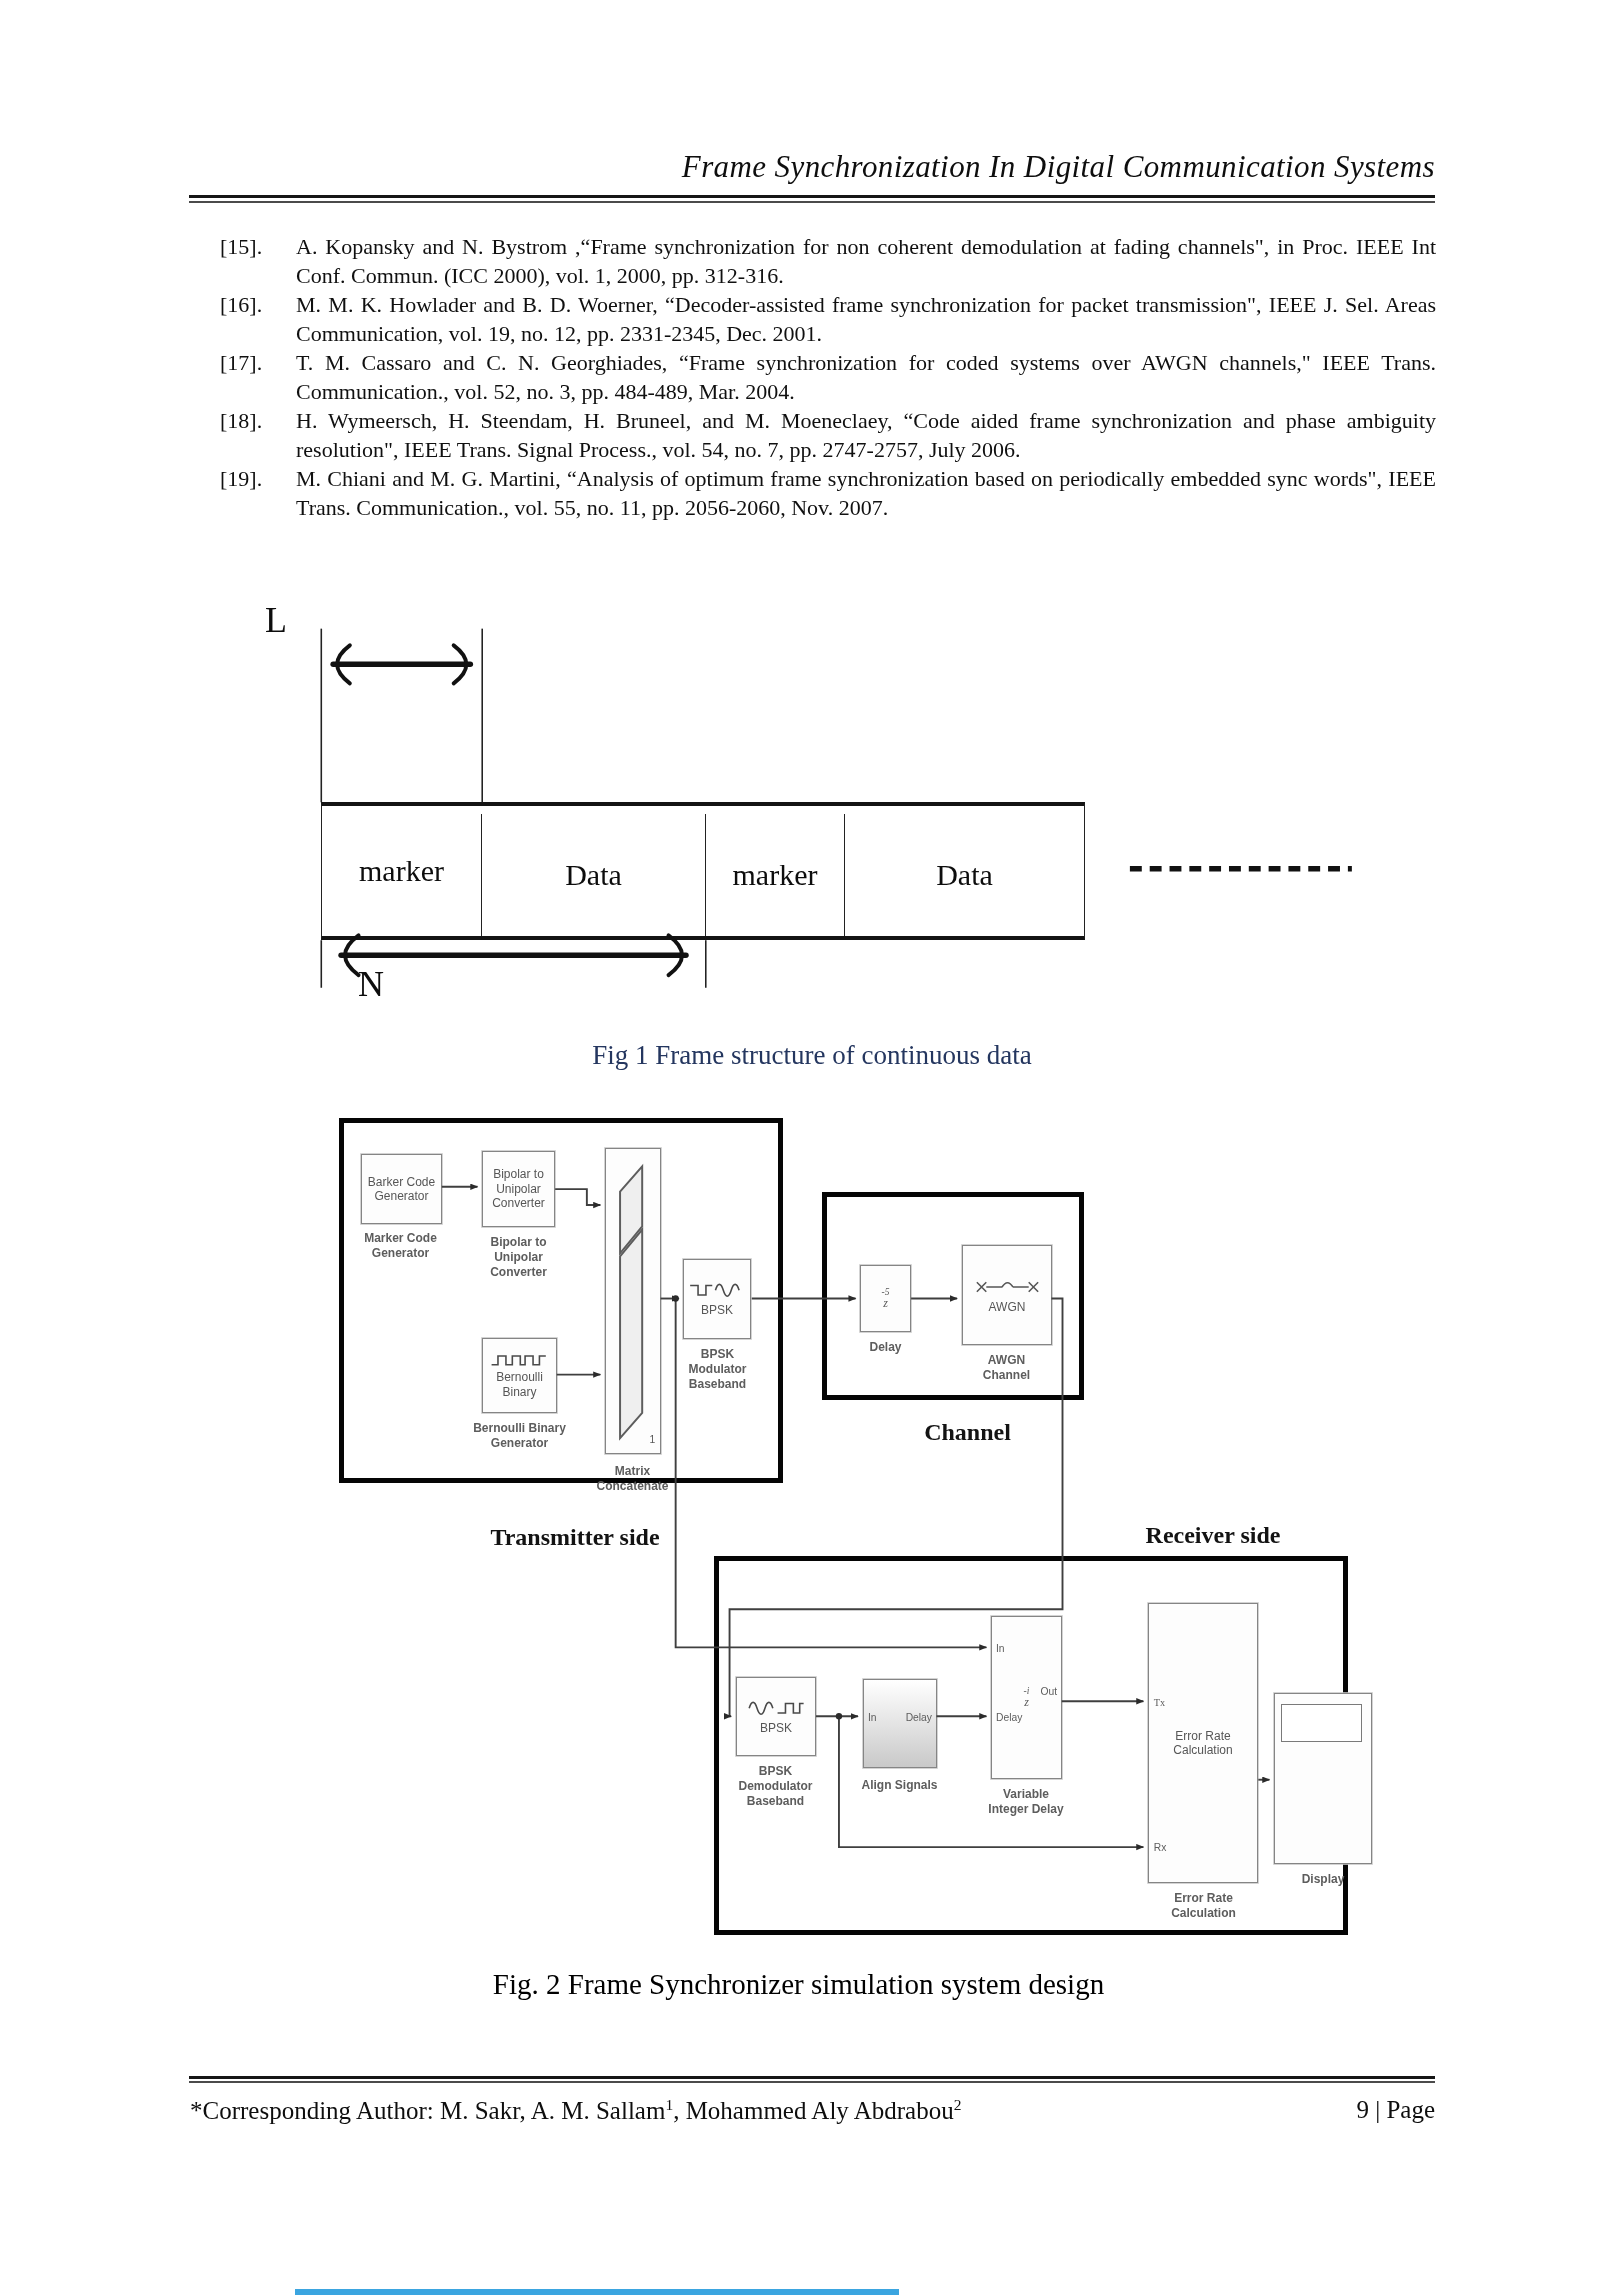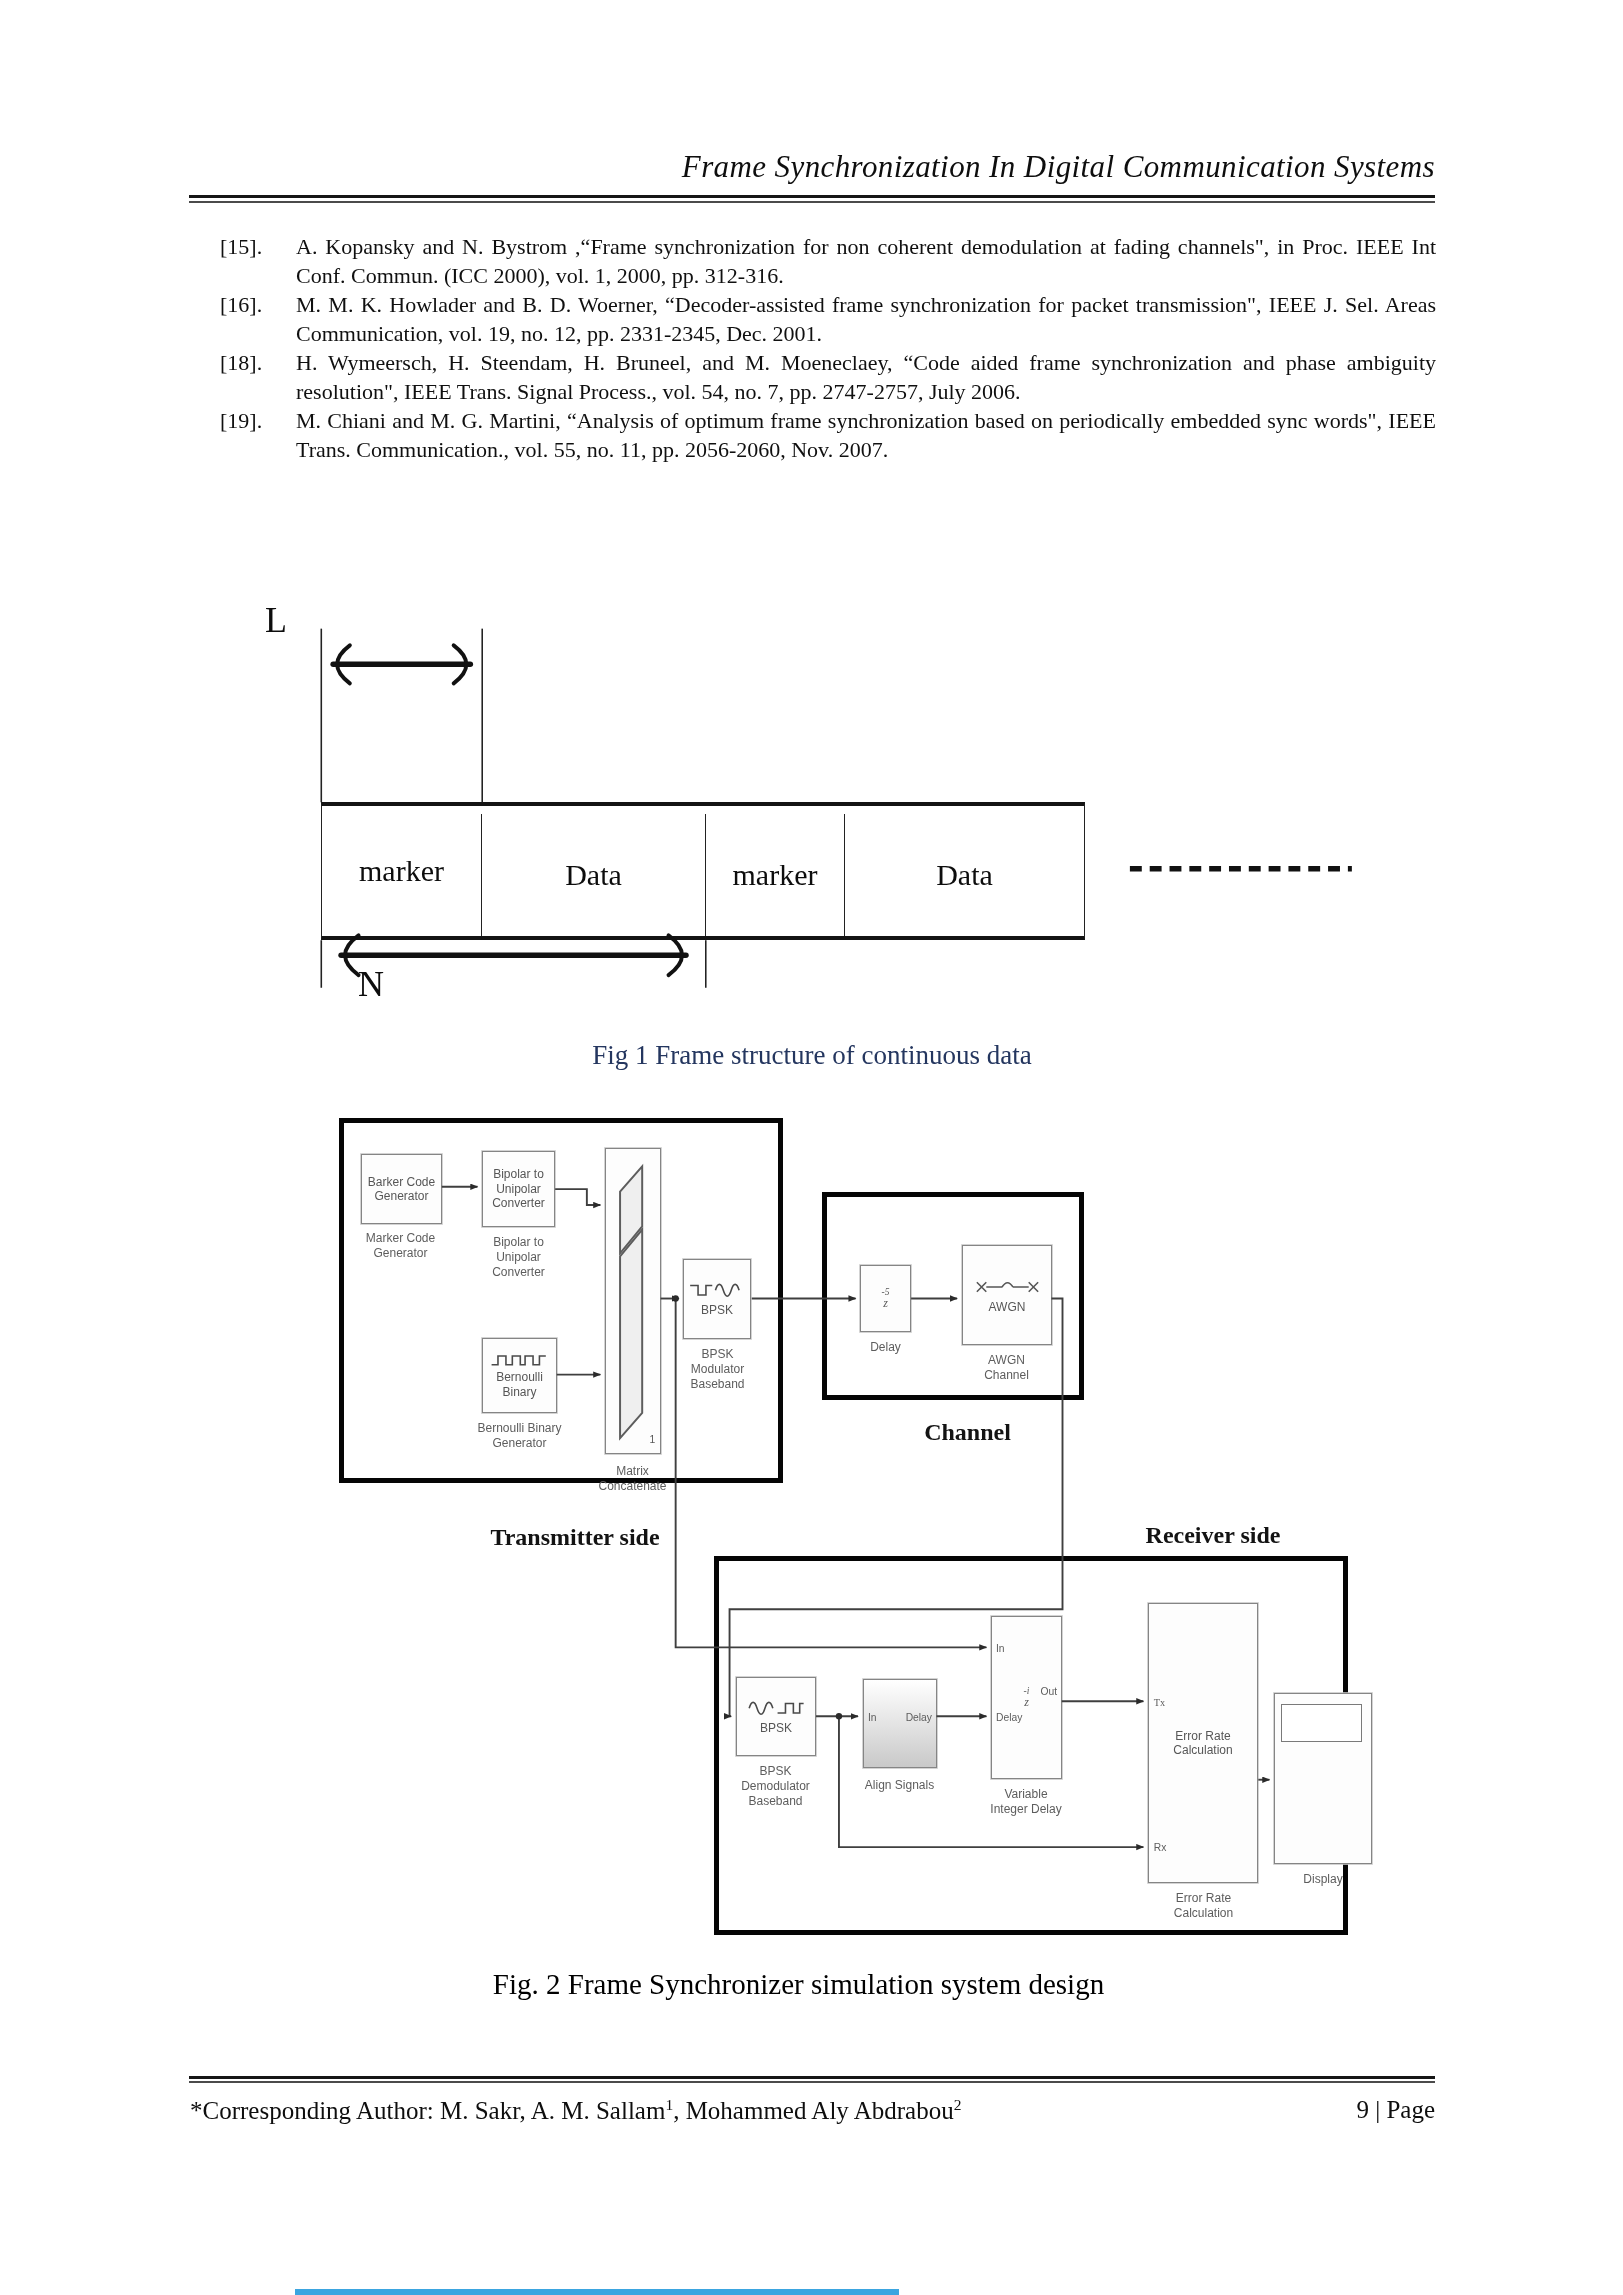--- a/index.html
+++ b/index.html
@@ -18,21 +18,21 @@
   
   .fig1-L{left:265px;top:599px;font-size:36px;color:#0d0d0d;}
   .fig1-N{left:358px;top:963px;font-size:36px;color:#0d0d0d;}
   .fig1-table{left:321px;top:802px;width:764px;height:138px;border-top:4.8px solid #141414;border-bottom:4.8px solid #141414;border-left:1.6px solid #222;border-right:1.6px solid #222;display:flex;box-sizing:border-box;}
   .fig1-cell{display:flex;align-items:center;justify-content:center;font-size:30px;color:#0d0d0d;}
   .fig1-cell + .fig1-cell{border-left:1.6px solid #222;margin-top:8px;}
   .fig1-caption{left:0;top:1040px;width:1624px;text-align:center;font-size:27px;color:#24365f;}
   
   .sysbox{border:5.6px solid #050505;box-sizing:border-box;background:transparent;}
   .blk{background:#fdfdfd;border:1.6px solid #858585;box-shadow:0 0 0 0.8px #c9c9c9;box-sizing:border-box;color:#565656;font-family:"Liberation Sans",sans-serif;font-size:12px;line-height:1.2;display:flex;flex-direction:column;align-items:center;justify-content:center;text-align:center;gap:2.4px;}
-  .blab{color:#5d5d5d;font-family:"Liberation Sans",sans-serif;font-size:12px;line-height:1.25;text-align:center;}
+  .blab{color:#5d5d5d;font-family:"Liberation Sans",sans-serif;font-size:12px;line-height:1.25;text-align:center;font-weight:bold;}
   .portlab{position:absolute;font-family:"Liberation Sans",sans-serif;font-size:10.3px;color:#5d5d5d;line-height:1;}
   .zstack{display:flex;flex-direction:column;align-items:center;line-height:1;font-family:"Liberation Serif",serif;font-style:italic;color:#5a5a5a;}
   .zstack .exp{font-size:9.5px;}
   .zstack .base{font-size:12px;}
   .seclab{font-weight:bold;font-size:24px;color:#131313;text-align:center;}
   .fig2-caption{left:16px;top:1968px;width:1565px;text-align:center;font-size:29px;color:#000000;}
   
   .footer-text{left:190px;top:2096px;width:999px;font-size:25px;color:#0e0e0e;}
   .footer-page{left:1213px;top:2096px;width:222px;text-align:right;font-size:25px;color:#0e0e0e;}
   .bluebar{left:295px;top:2289px;width:604px;height:6.3px;background:#3ba5e0;}
@@ -47,20 +47,24 @@
 <div class="abs rule-thin" style="left:189px;top:201px;width:1246px;"></div>
 
 <div class="abs refs">
   <div class="ref">
     <span class="ref-num">[15].</span>
     <span class="ref-text">A. Kopansky and N. Bystrom ,“Frame synchronization for non coherent demodulation at fading channels", in Proc. IEEE Int Conf. Commun. (ICC 2000), vol. 1, 2000, pp. 312-316.</span>
   </div>
   <div class="ref">
     <span class="ref-num">[16].</span>
     <span class="ref-text">M. M. K. Howlader and B. D. Woerner, “Decoder-assisted frame synchronization for packet transmission",  IEEE J. Sel. Areas Communication, vol. 19, no. 12, pp. 2331-2345, Dec. 2001.</span>
+  </div>
+  <div class="ref">
+    <span class="ref-num">[17].</span>
+    <span class="ref-text">T. M. Cassaro and C. N. Georghiades,  “Frame synchronization  for coded  systems over AWGN channels," IEEE Trans. Communication., vol. 52, no. 3, pp. 484-489, Mar. 2004.</span>
   </div>
   <div class="ref">
     <span class="ref-num">[18].</span>
     <span class="ref-text">H. Wymeersch, H. Steendam, H. Bruneel, and M. Moeneclaey, “Code aided frame synchronization and phase ambiguity resolution",  IEEE Trans. Signal Process., vol. 54, no. 7, pp. 2747-2757, July 2006.</span>
   </div>
   <div class="ref">
     <span class="ref-num">[19].</span>
     <span class="ref-text">M. Chiani and M. G. Martini, “Analysis of optimum frame synchronization based on periodically embedded sync words", IEEE Trans. Communication., vol. 55, no. 11, pp. 2056-2060, Nov. 2007.</span>
   </div>
 </div>

